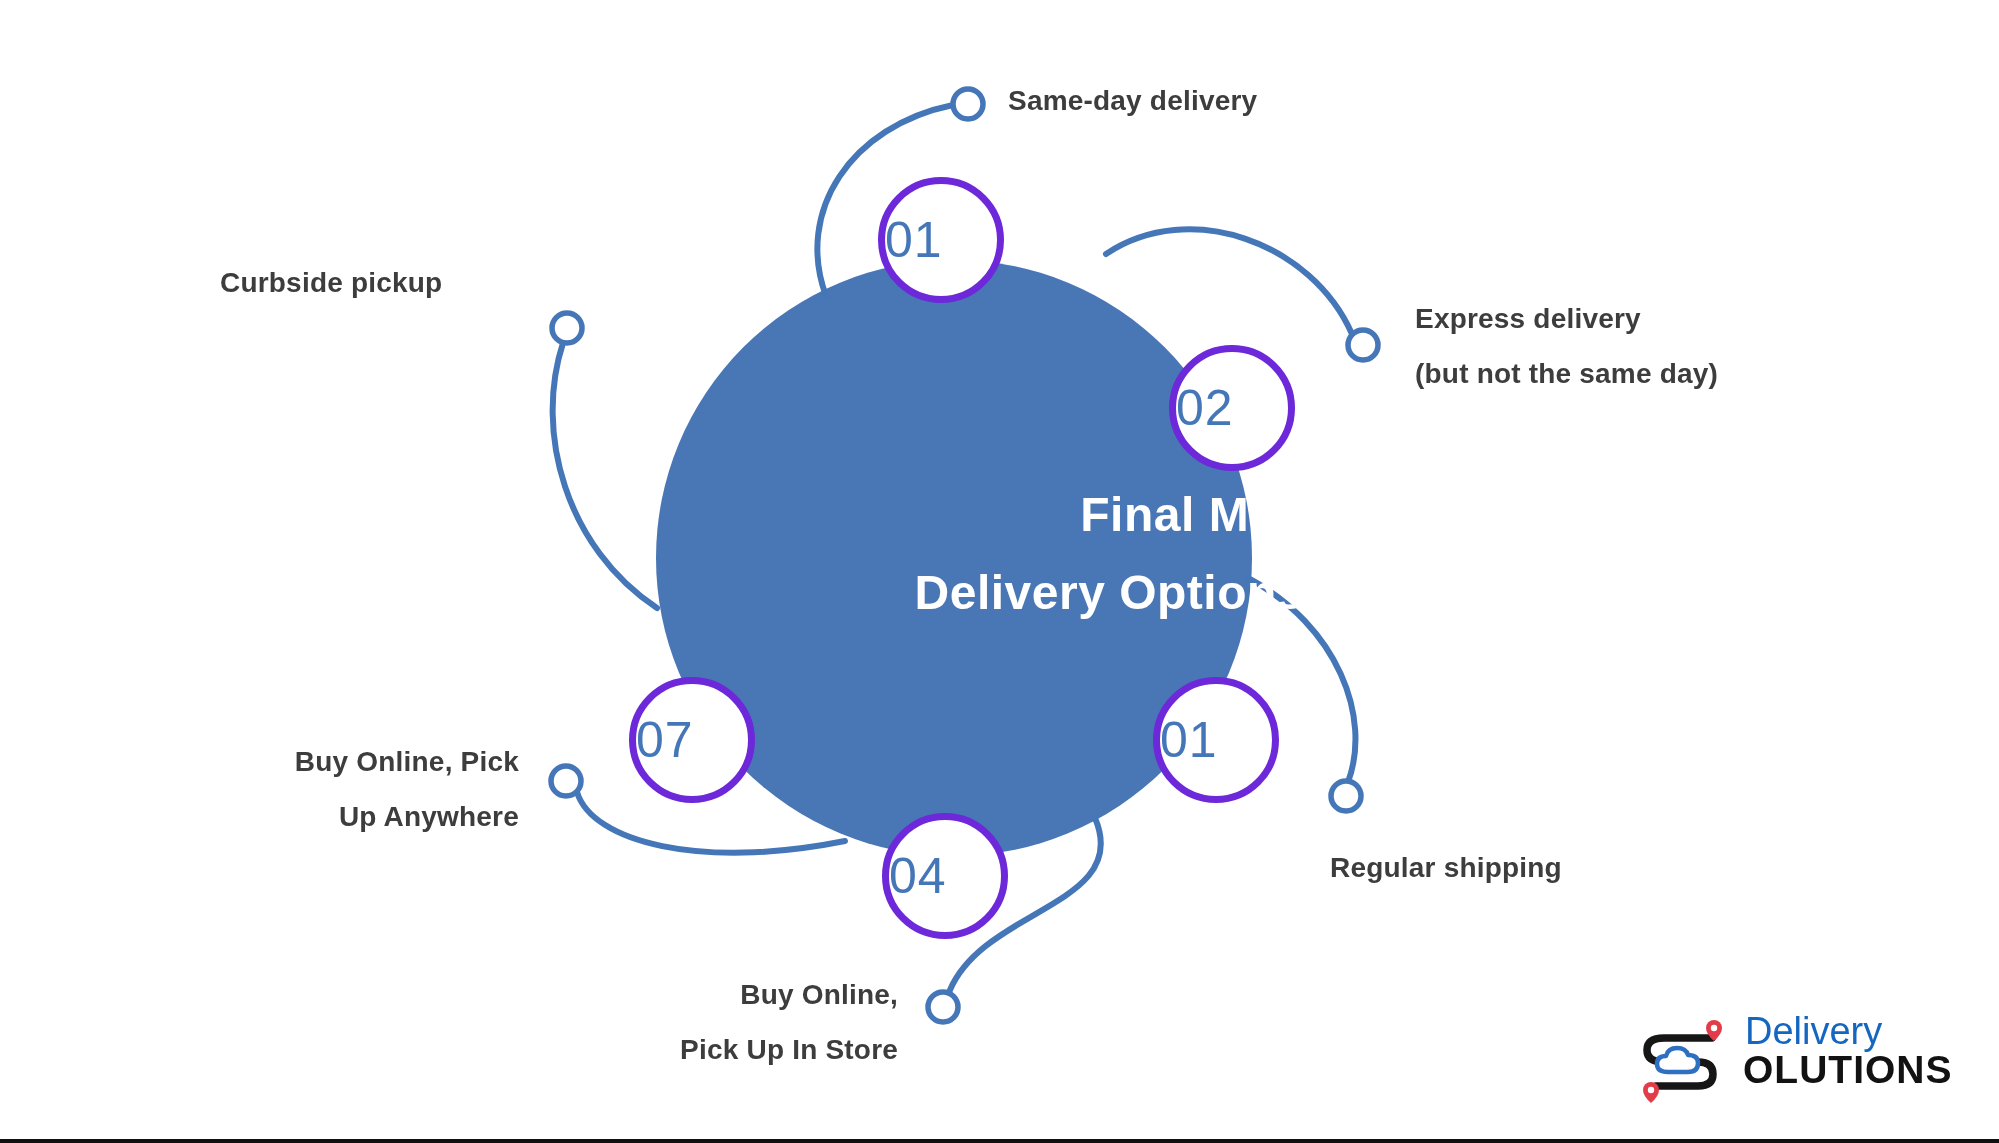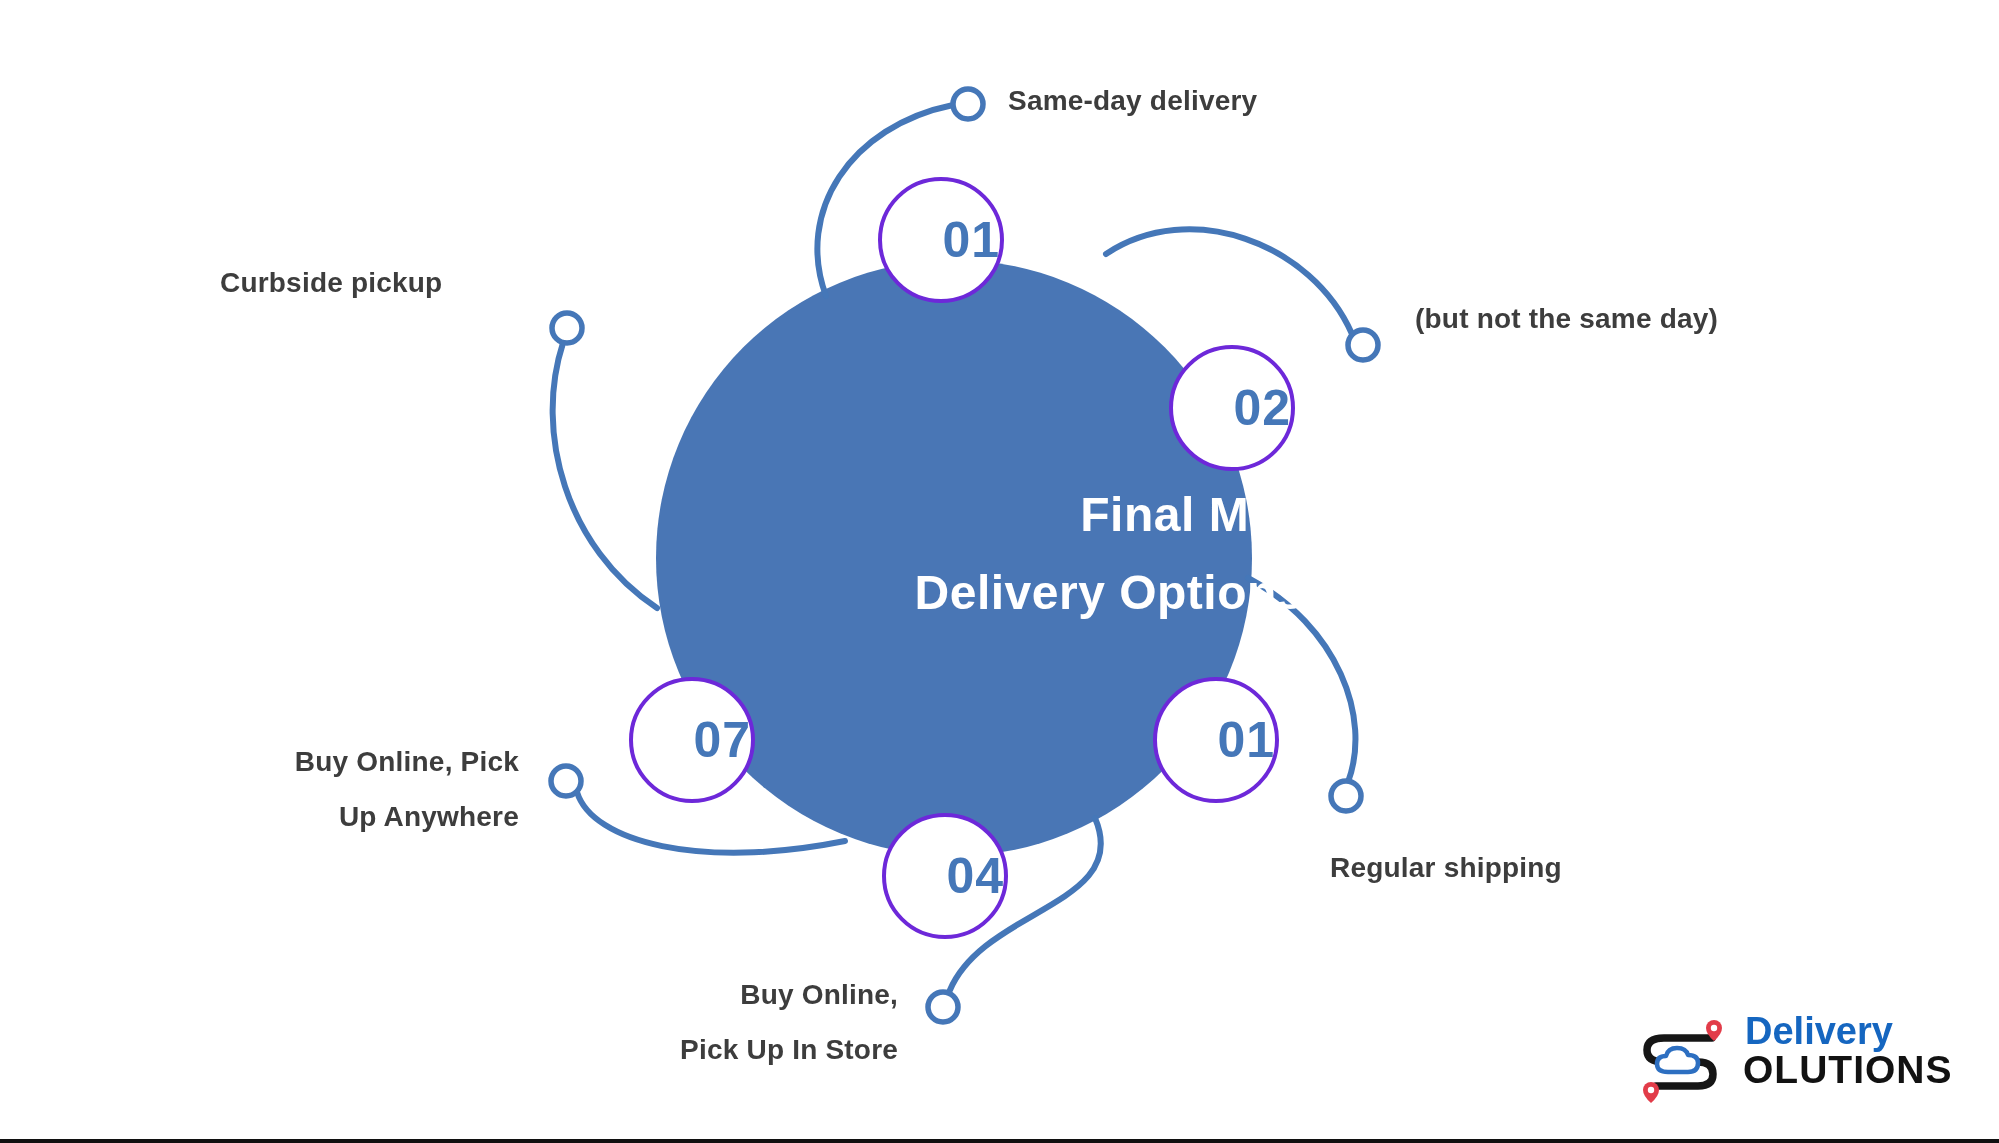--- a/index.html
+++ b/index.html
@@ -3,35 +3,35 @@
 <meta charset="utf-8">
 <style>
   html,body{margin:0;padding:0;background:#fff;}
   #canvas{
     position:relative;width:1999px;height:1143px;background:#ffffff;
     overflow:hidden;font-family:"Liberation Sans",sans-serif;
   }
   #shapes{position:absolute;left:0;top:0;}
   .node{
     position:absolute;width:126px;height:126px;box-sizing:border-box;
-    background:#ffffff;border:4px solid #6d28d9;border-radius:50%;
-    display:flex;align-items:center;justify-content:flex-end;
-    color:#4577B8;font-size:50px;font-weight:700;letter-spacing:1px;
+    background:#ffffff;border:7px solid #6d28d9;border-radius:50%;
+    display:flex;align-items:center;justify-content:flex-start;
+    color:#4577B8;font-size:50px;font-weight:400;letter-spacing:1px;
   }
   .title{
     position:absolute;left:604px;top:476px;width:700px;text-align:right;
     color:#ffffff;font-size:48px;font-weight:700;line-height:78px;letter-spacing:0.5px;
   }
   .lbl{
     position:absolute;color:#3D3D3D;font-size:28px;font-weight:600;
     line-height:55px;white-space:nowrap;letter-spacing:0.2px;
   }
   .lbl.right{text-align:right;}
   #logo{position:absolute;left:1640px;top:1008px;width:330px;height:100px;}
-  #logo .word1{position:absolute;left:105px;top:4px;color:#1566C0;font-size:38px;font-weight:700;line-height:38px;}
+  #logo .word1{position:absolute;left:105px;top:4px;color:#1566C0;font-size:38px;font-weight:400;line-height:38px;}
   #logo .word2{position:absolute;left:103px;top:42px;color:#121212;font-size:39px;font-weight:700;line-height:40px;letter-spacing:1px;}
   #bottomline{position:absolute;left:0;bottom:0;width:100%;height:4px;background:#101010;}
 </style>
 </head>
 <body>
 
 <div id="canvas">
 
   <svg id="shapes" width="1999" height="1143" viewBox="0 0 1999 1143">
     <circle cx="954" cy="558" r="298" fill="#4976B5"></circle>
@@ -72,20 +72,21 @@
   <div class="node" style="left:882px;top:813px;">
     <span>04</span>
   </div>
   <div class="node" style="left:629px;top:677px;">
     <span>07</span>
   </div>
 
   <div class="lbl" style="left:1008px;top:73px;">Same-day delivery</div>
 
   <div class="lbl" style="left:1415px;top:291px;">
+    <span style="display:block">Express delivery</span>
     <span style="display:block">(but not the same day)</span>
   </div>
 
   <div class="lbl" style="left:1330px;top:840px;text-align:center;">Regular shipping</div>
 
   <div class="lbl right" style="right:1101px;top:967px;">
     <span style="display:block">Buy Online,</span>
     <span style="display:block">Pick Up In Store</span>
   </div>
 

